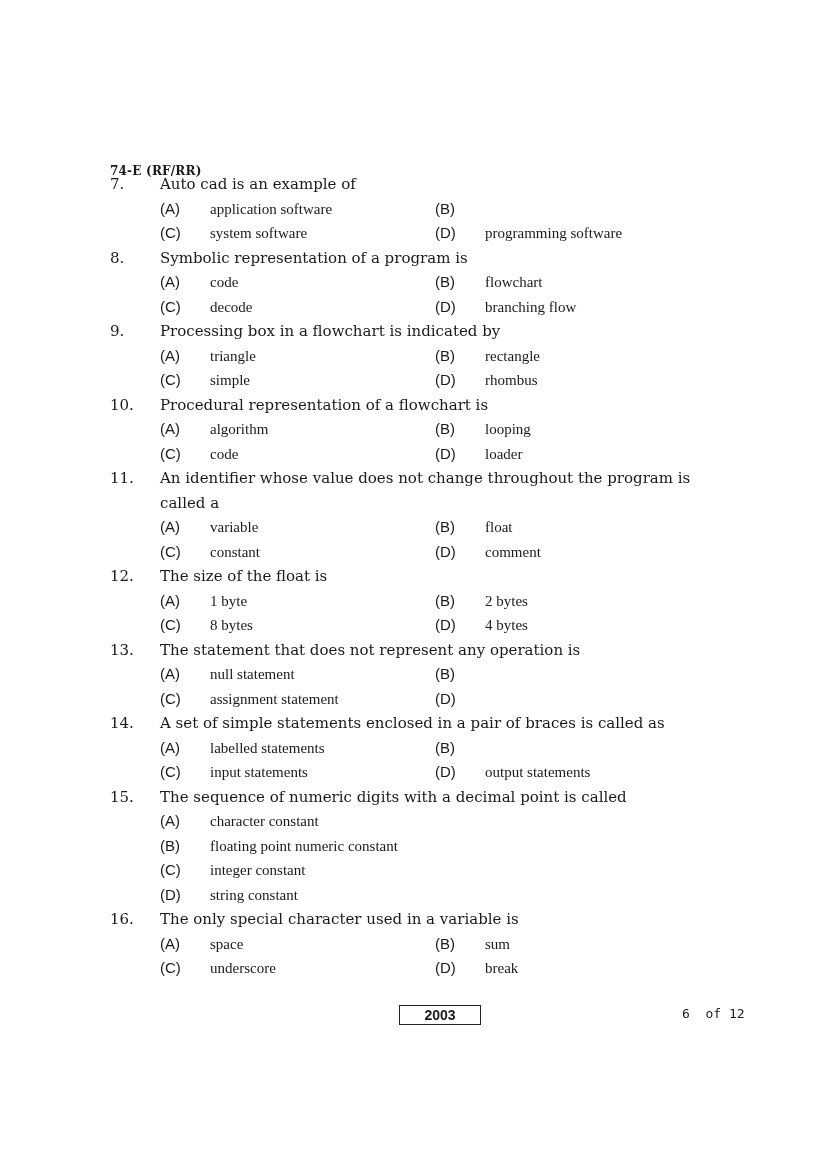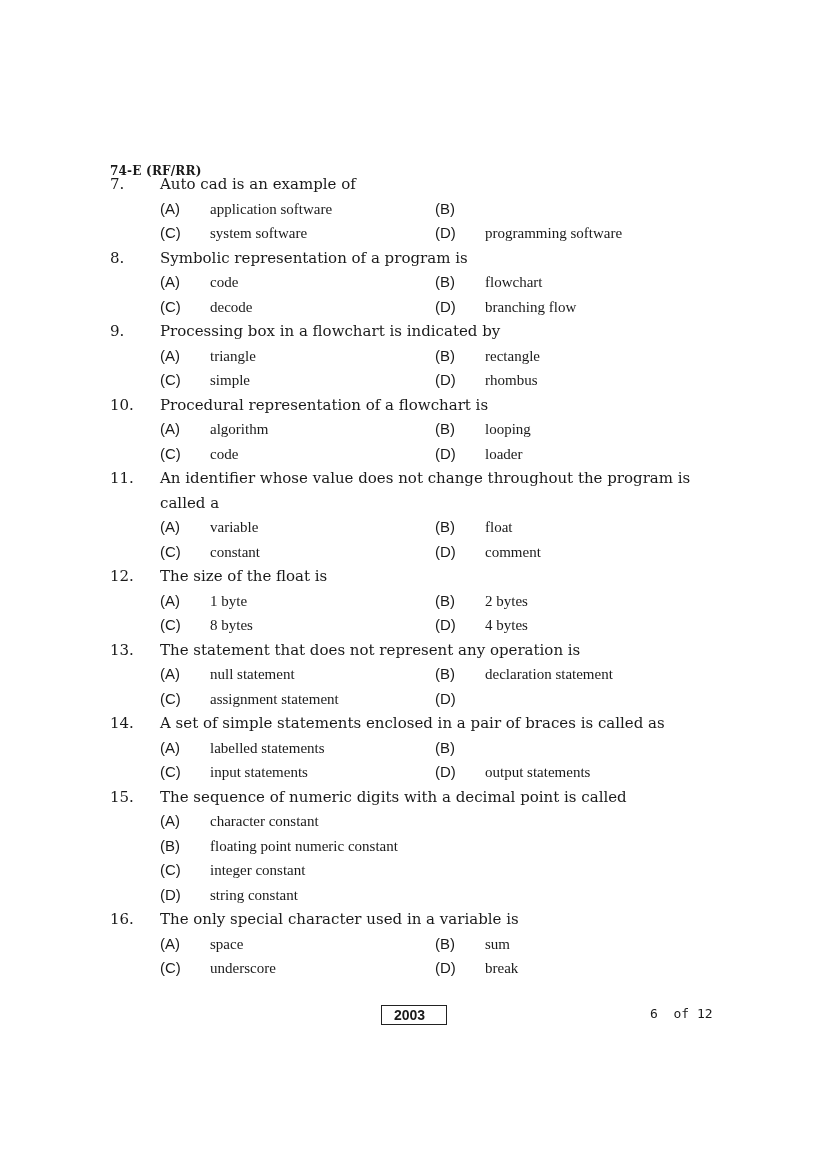--- a/index.html
+++ b/index.html
@@ -10,24 +10,24 @@
   .content { position: absolute; left: 110px; top: 172px; width: 620px; font-size: 15px; }
   .q { position: relative; }
   .qline { display: flex; line-height: 24.5px; }
   .qnum { width: 50px; flex: none; }
   .qtext { flex: 1; }
   .opts { margin-left: 50px; }
   .row { display: flex; line-height: 24.5px; }
   .opt { display: flex; width: 275px; }
   .olab { width: 50px; flex: none; font-family: "Liberation Sans", sans-serif; font-size: 15px; }
   .otext { flex: 1; font-family: Liberation Serif, serif; }
-  .footer-code { position: absolute; left: 381px; top: 1005px; border: 1.5px solid #222;
-                 padding: 0 12px; font-family: "Liberation Sans", sans-serif; font-weight: bold;
-                 font-size: 14px; line-height: 18px; width: 40px; text-align: left; }
-  .footer-page { position: absolute; left: 650px; top: 1006px; font-family: "DejaVu Sans Mono", monospace;
+  .footer-code { position: absolute; left: 399px; top: 1005px; border: 1.5px solid #222;
+                 padding: 0 20px; font-family: "Liberation Sans", sans-serif; font-weight: bold;
+                 font-size: 14px; line-height: 18px; width: 40px; text-align: center; }
+  .footer-page { position: absolute; left: 682px; top: 1006px; font-family: "DejaVu Sans Mono", monospace;
                  font-size: 13px; }
 </style>
 </head>
 <body>
 
 <div class="header">74-E (RF/RR)</div>
 
 <div class="content" id="qlist">
     <div class="q">
       <div class="qline">
@@ -202,21 +202,20 @@
         <span class="qtext">The statement that does not represent any operation is</span>
       </div>
       <div class="opts">
         <div class="row">
           <div class="opt">
             <span class="olab">(A)</span>
             <span class="otext">null statement</span>
           </div>
           <div class="opt">
             <span class="olab">(B)</span>
-            <span class="otext">declaration statement</span>
           </div>
         </div>
         <div class="row">
           <div class="opt">
             <span class="olab">(C)</span>
             <span class="otext">assignment statement</span>
           </div>
           <div class="opt">
             <span class="olab">(D)</span>
           </div>

